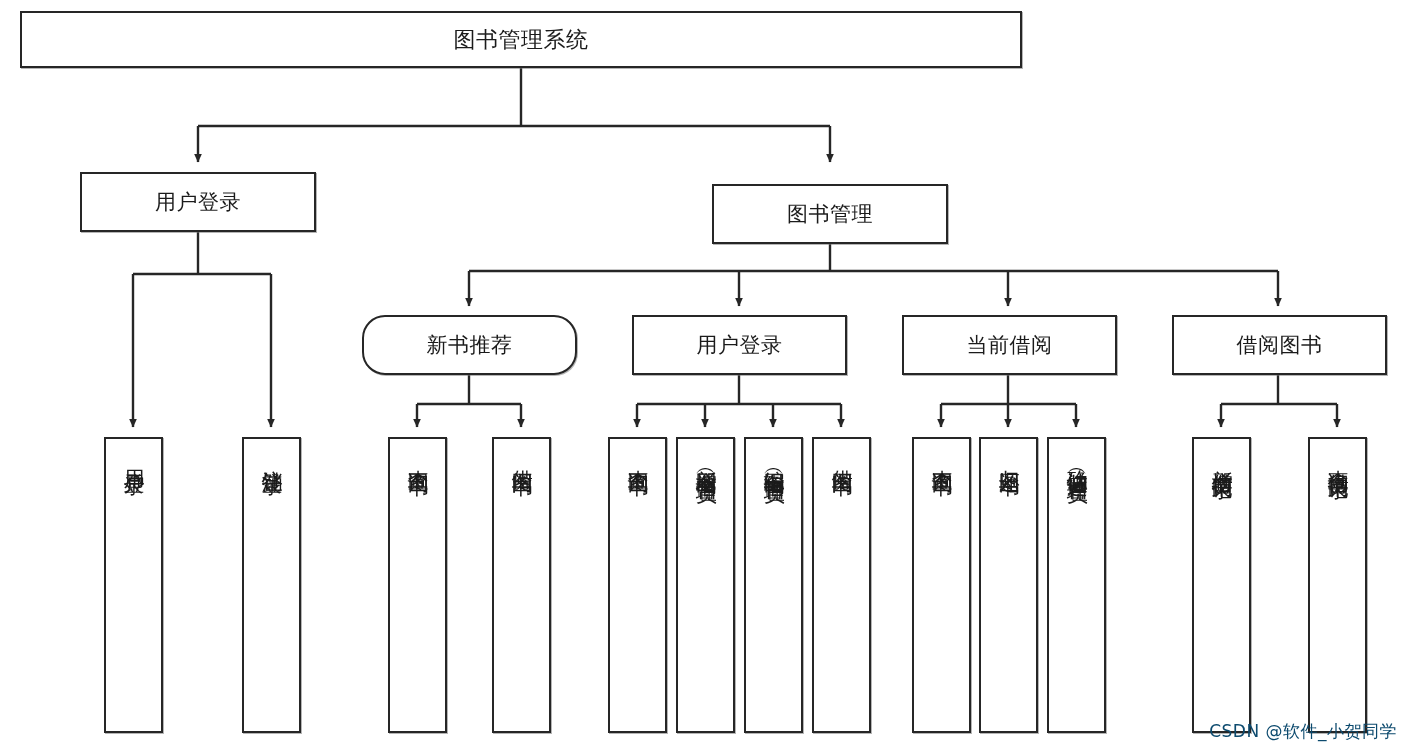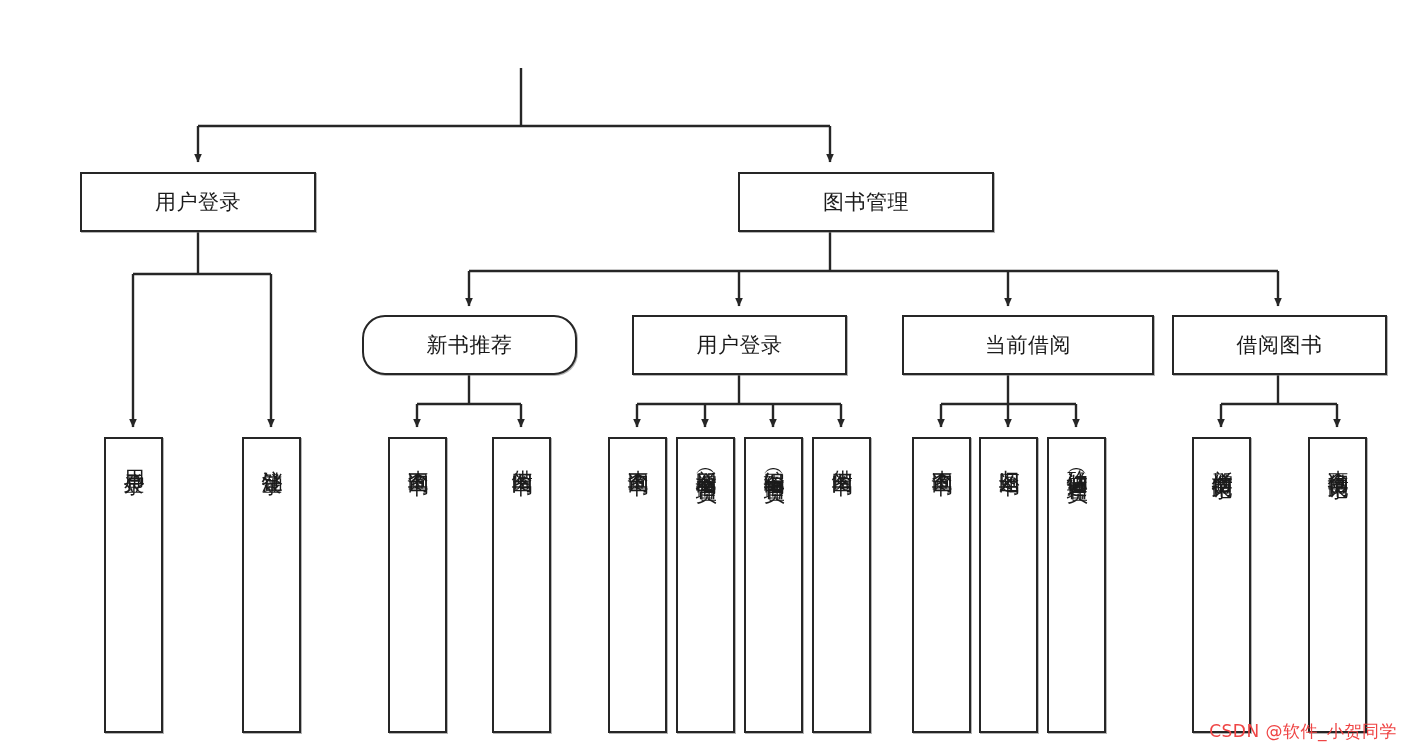--- a/index.html
+++ b/index.html
@@ -61,21 +61,21 @@
     font-size: 21px;
     line-height: 1.02;
     letter-spacing: 2px;
     white-space: nowrap;
   }
   #watermark {
     position: absolute;
     right: 8px;
     bottom: 4px;
     font-size: 17px;
-    color: #ef4444;
+    color: #0c4a6e;
     letter-spacing: 0.5px;
     z-index: 5;
     white-space: nowrap;
     user-select: none;
   }
 </style>
 </head>
 <body>
 
 <div id="diagram-root">
@@ -124,38 +124,41 @@
       <path d="M1008,404 L1008,427" marker-end="url(#arrowhead)"></path>
       <path d="M1076,404 L1076,427" marker-end="url(#arrowhead)"></path>
 
       <path d="M1278,375 L1278,404"></path>
       <path d="M1221,404 L1337,404"></path>
       <path d="M1221,404 L1221,427" marker-end="url(#arrowhead)"></path>
       <path d="M1337,404 L1337,427" marker-end="url(#arrowhead)"></path>
     </g>
   </svg>
 
+  <div class="node horiz tier0" style="left:20px; top:11px; width:1002px; height:57px;">
+    <span class="node-label">图书管理系统</span>
+  </div>
 
   <div class="node horiz tier1" style="left:80px; top:172px; width:236px; height:60px;">
     <span class="node-label">用户登录</span>
   </div>
 
-  <div class="node horiz tier1" style="left:712px; top:172px; width:256px; height:60px;margin-left:26px;">
+  <div class="node horiz tier1" style="left:712px; top:184px; width:236px; height:60px;">
     <span class="node-label">图书管理</span>
   </div>
 
   <div class="node horiz tier2" style="left:362px; top:315px; width:215px; height:60px;border-radius:23px;">
     <span class="node-label">新书推荐</span>
   </div>
 
   <div class="node horiz tier2" style="left:632px; top:315px; width:215px; height:60px;">
     <span class="node-label">用户登录</span>
   </div>
 
-  <div class="node horiz tier2" style="left:902px; top:315px; width:252px; height:60px;">
+  <div class="node horiz tier2" style="left:902px; top:315px; width:215px; height:60px;">
     <span class="node-label">当前借阅</span>
   </div>
 
   <div class="node horiz tier2" style="left:1172px; top:315px; width:215px; height:60px;">
     <span class="node-label">借阅图书</span>
   </div>
 
   <div class="node vert" style="left:104px; top:437px; width:59px; height:296px;">
     <span class="node-label">用户登录</span>
   </div>

